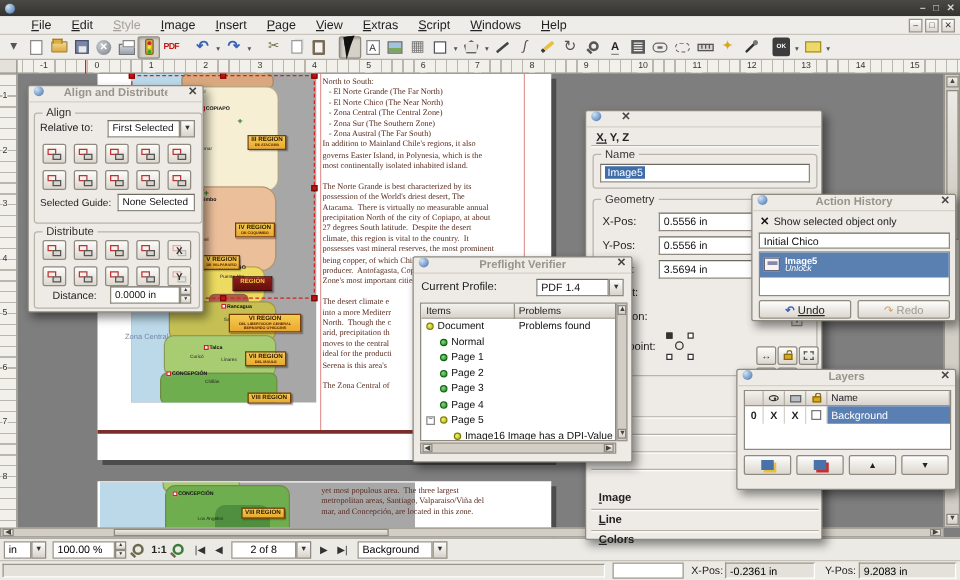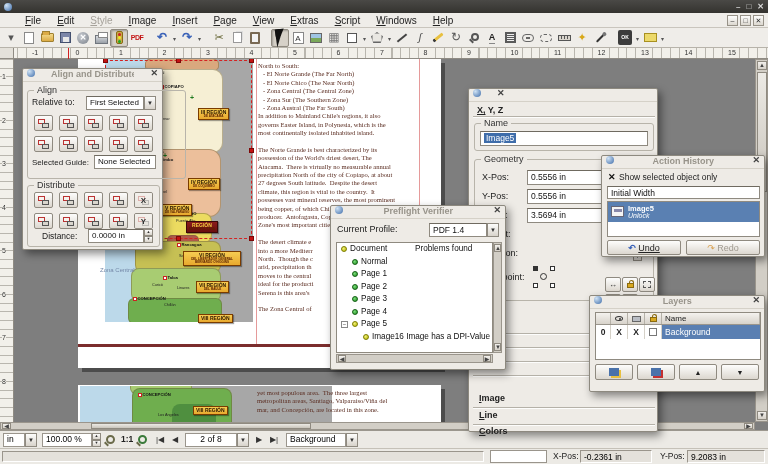--- a/index.html
+++ b/index.html
@@ -578,21 +578,21 @@
     <div class="groove" style="left:4px;top:335px;width:182px;"></div>
     <div class="ptab" style="position:absolute;left:10px;top:337px;">Colors</div>
   </div>
 
   <div class="dlg" id="dlg-align" style="left:22px;top:68px;width:141px;height:182px;z-index:30;">
     <div class="dlg-title">
       <span class="app-ico"></span>
       <span class="t">Align and Distribute</span>
       <span class="dlg-close">✕</span>
     </div>
-    <div class="gbox" style="left:4px;top:21px;width:159px;height:89px;">
+    <div class="gbox" style="left:4px;top:21px;width:135px;height:89px;">
       <span class="gbox-label">Align</span>
       <span class="lbl" style="left:4px;top:6px;font-size:8.5px;">Relative to:</span>
       <div class="field" style="left:58px;top:5px;width:58px;height:14px;font-size:8px;">First Selected</div>
       <div class="combo-dd" style="left:116px;top:5px;height:14px;line-height:13px;">▼</div>
       <div class="grid5" style="left:6px;top:24px;" id="align-grid">
           <div class="mini-btn">
             <span class="m1"></span>
             <span class="m2"></span>
           </div>
           <div class="mini-btn">
@@ -693,20 +693,25 @@
   <div class="dlg" id="dlg-preflight" style="left:330px;top:205px;width:176px;height:165px;z-index:20;">
     <div class="dlg-title">
       <span class="app-ico"></span>
       <span class="t">Preflight Verifier</span>
       <span class="dlg-close">✕</span>
     </div>
     <span class="lbl" style="left:6px;top:18px;">Current Profile:</span>
     <div class="field" style="left:98px;top:17px;width:58px;height:14px;">PDF 1.4</div>
     <div class="combo-dd" style="left:156px;top:17px;height:14px;line-height:13px;">▼</div>
     <div class="pf-table" style="left:5px;top:36px;width:157px;height:111px;">
+      <div class="pf-head">
+        <span style="position:absolute;left:4px;top:1px;">Items</span>
+        <span style="position:absolute;left:78px;top:1px;">Problems</span>
+        <span style="position:absolute;left:74px;top:0;width:1px;height:12px;background:#9a958c;"></span>
+      </div>
       <div id="pf-body">
           <div class="pf-row">
             <span class="dot warn" style="left: 4px;"></span>
             <span style="position: absolute; left: 13px; top: 1px;">Document</span>
             <span style="position: absolute; left: 78px; top: 1px;">Problems found</span>
           </div>
           <div class="pf-row">
             <span class="dot ok" style="left: 15px;"></span>
             <span style="position: absolute; left: 24px; top: 1px;">Normal</span>
           </div>
@@ -748,21 +753,21 @@
   </div>
 
   <div class="dlg" id="dlg-history" style="left:601px;top:155px;width:164px;height:102px;z-index:40;">
     <div class="dlg-title">
       <span class="app-ico"></span>
       <span class="t">Action History</span>
       <span class="dlg-close">✕</span>
     </div>
     <span class="xmark" style="position:absolute;left:6px;top:16px;">✕</span>
     <span class="lbl" style="left:17px;top:16px;font-size:8.5px;">Show selected object only</span>
-    <div class="field" style="left:5px;top:30px;width:153px;height:13px;">Initial Width</div>
+    <div class="field" style="left:5px;top:30px;width:153px;height:13px;">Initial Chico</div>
     <div id="ah-list" style="left:5px;top:45px;width:153px;height:36px;">
       <div id="ah-item">
         <span class="ic"></span>
         <span class="tt">Image5</span>
         <span class="ts">Unlock</span>
       </div>
     </div>
     <div class="btn" style="left:5px;top:84px;width:74px;height:15px;line-height:14px;"><span style="color:#3a62b8;font-weight:bold;">↶ </span><span style="text-decoration:underline;">Undo</span></div>
     <div class="btn" style="left:84px;top:84px;width:74px;height:15px;line-height:14px;color:#a09a90;"><span style="color:#d8a050;">↷ </span><span>Redo</span></div>
   </div>

